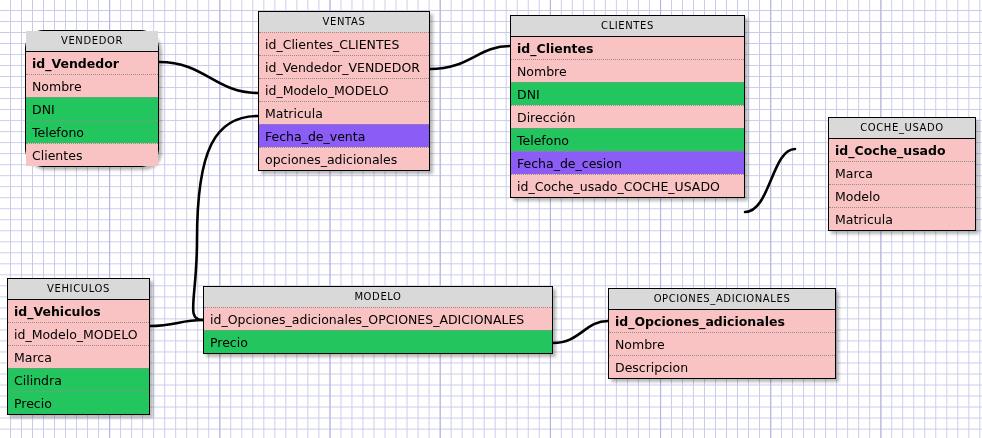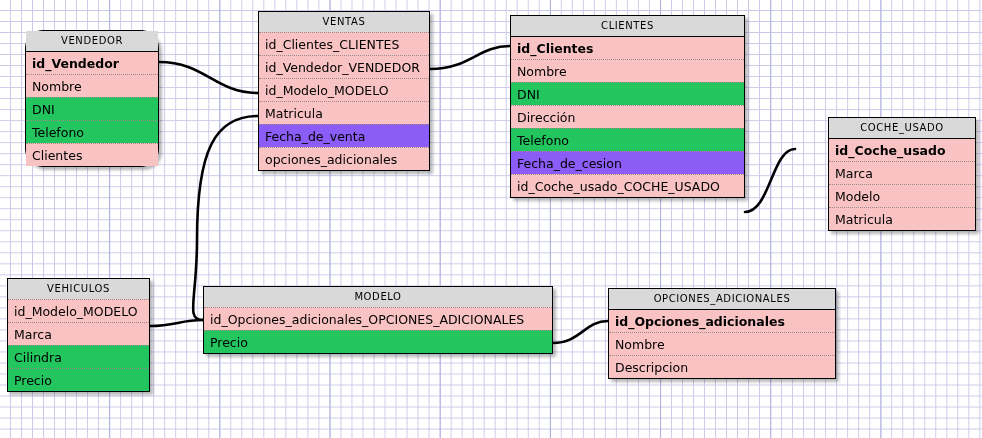--- a/index.html
+++ b/index.html
@@ -124,20 +124,21 @@
       </div>
       <div class="entity" style="left: 828px; top: 117px; width: 148px;">
         <div class="entity-title">COCHE_USADO</div>
         <div class="attr c-pink pk first">id_Coche_usado</div>
         <div class="attr c-pink">Marca</div>
         <div class="attr c-pink">Modelo</div>
         <div class="attr c-pink">Matricula</div>
       </div>
       <div class="entity" style="left: 7px; top: 271px; width: 143px; margin-top: 7px;">
         <div class="entity-title">VEHICULOS</div>
+        <div class="attr c-pink pk first">id_Vehiculos</div>
         <div class="attr c-pink">id_Modelo_MODELO</div>
         <div class="attr c-pink">Marca</div>
         <div class="attr c-yellow">Cilindra</div>
         <div class="attr c-yellow">Precio</div>
       </div>
       <div class="entity" style="left: 203px; top: 286px; width: 350px;">
         <div class="entity-title">MODELO</div>
         <div class="attr c-pink">id_Opciones_adicionales_OPCIONES_ADICIONALES</div>
         <div class="attr c-yellow">Precio</div>
       </div>

